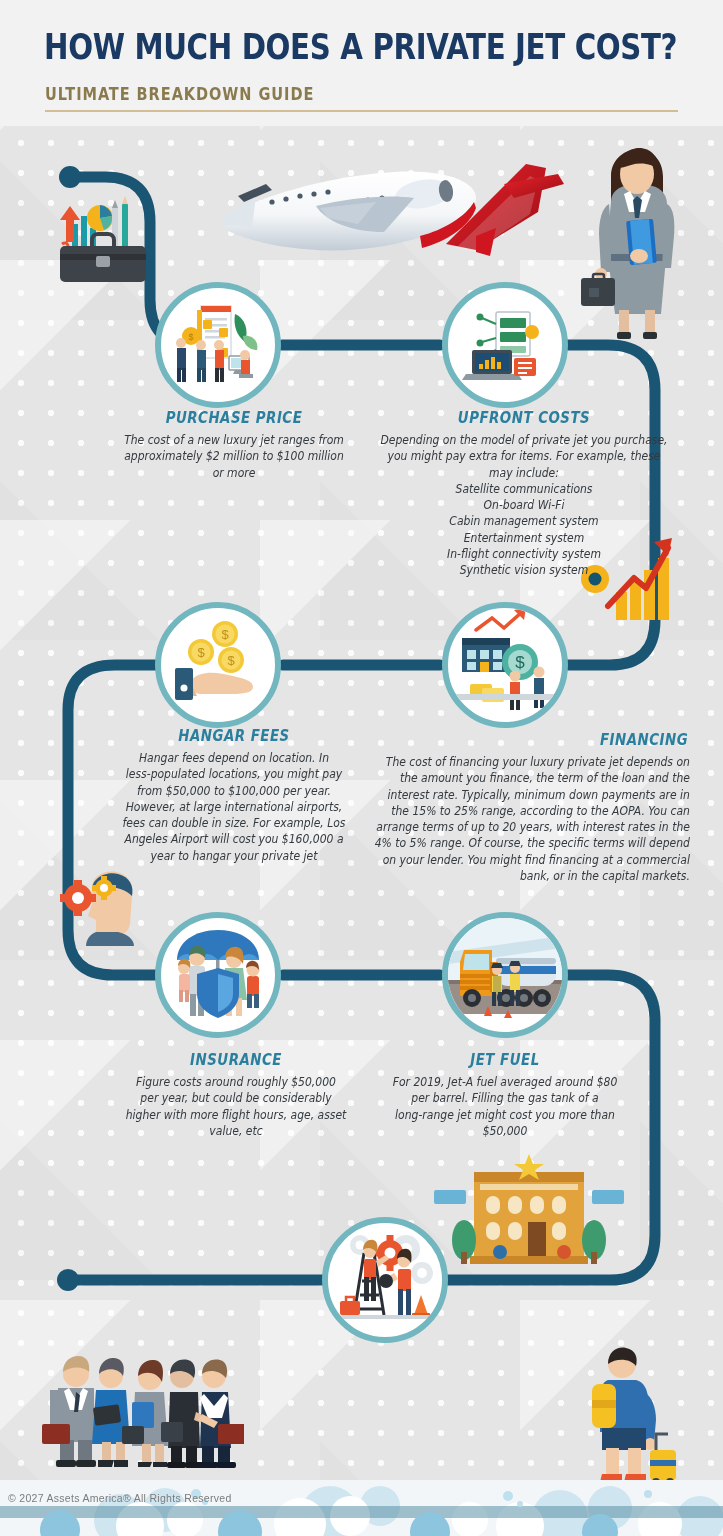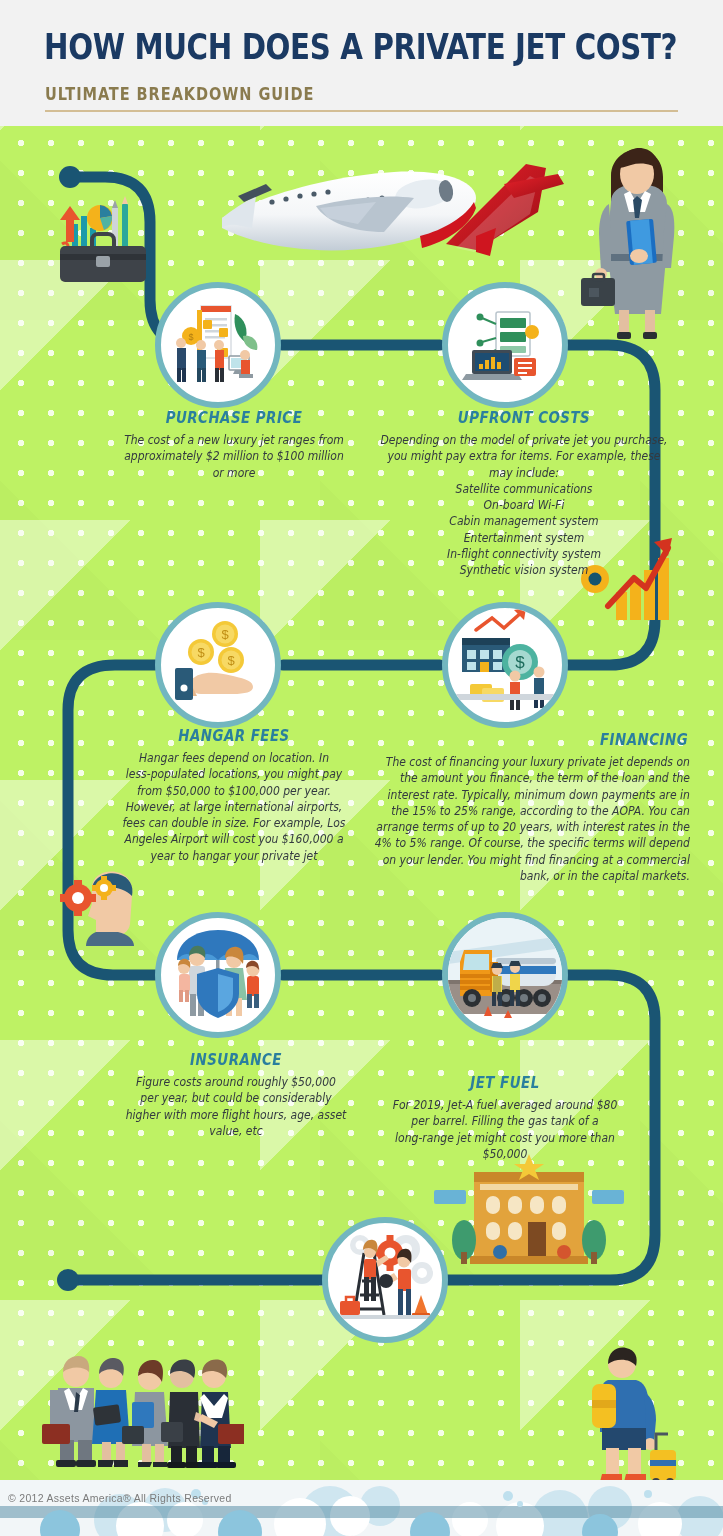--- a/index.html
+++ b/index.html
@@ -6,21 +6,21 @@
   html,body { background:#ffffff; }
   body {
     width:723px; height:1536px;
     font-family:"Liberation Sans", sans-serif;
     position:relative; overflow:hidden;
   }
 
   
   #infographic{
     position:absolute; inset:0;
-    background:#bef264;
+    background:#e5e5e5;
     overflow:hidden;
   }
   
   .dots{
     position:absolute; inset:0;
     background-image:radial-gradient(circle, rgba(255,255,255,.85) 3.1px, rgba(255,255,255,0) 3.4px);
     background-size:30px 30px;
     background-position:6px 8px;
     pointer-events:none;
   }
@@ -734,21 +734,21 @@
   <div class="block" style="left:92px;top:1051px;width:288px;">
     <h3>INSURANCE</h3>
     <p>
       <span class="ln">Figure costs around roughly $50,000</span>
       <span class="ln">per year, but could be considerably</span>
       <span class="ln">higher with more flight hours, age, asset</span>
       <span class="ln">value, etc</span>
     </p>
   </div>
 
-  <div class="block" style="left:360px;top:1074px;width:290px;">
+  <div class="block" style="left:360px;top:1051px;width:290px;">
     <h3>JET FUEL</h3>
     <p>
       <span class="ln">For 2019, Jet-A fuel averaged around $80</span>
       <span class="ln">per barrel. Filling the gas tank of a</span>
       <span class="ln">long-range jet might cost you more than</span>
       <span class="ln">$50,000</span>
     </p>
   </div>
 
 
@@ -780,15 +780,15 @@
         <circle cx="600" cy="52" r="18"></circle>
     </g>
     <g fill="#bfe0ee">
       <circle cx="196" cy="14" r="5"></circle>
         <circle cx="205" cy="22" r="3"></circle>
       <circle cx="508" cy="16" r="5"></circle>
         <circle cx="520" cy="24" r="3"></circle>
       <circle cx="648" cy="14" r="4"></circle>
     </g>
   </svg>
-  <div class="copyright">© 2012 Assets America® All Rights Reserved</div>
+  <div class="copyright">© 2027 Assets America® All Rights Reserved</div>
 
 </div>
 
 </body></html>

